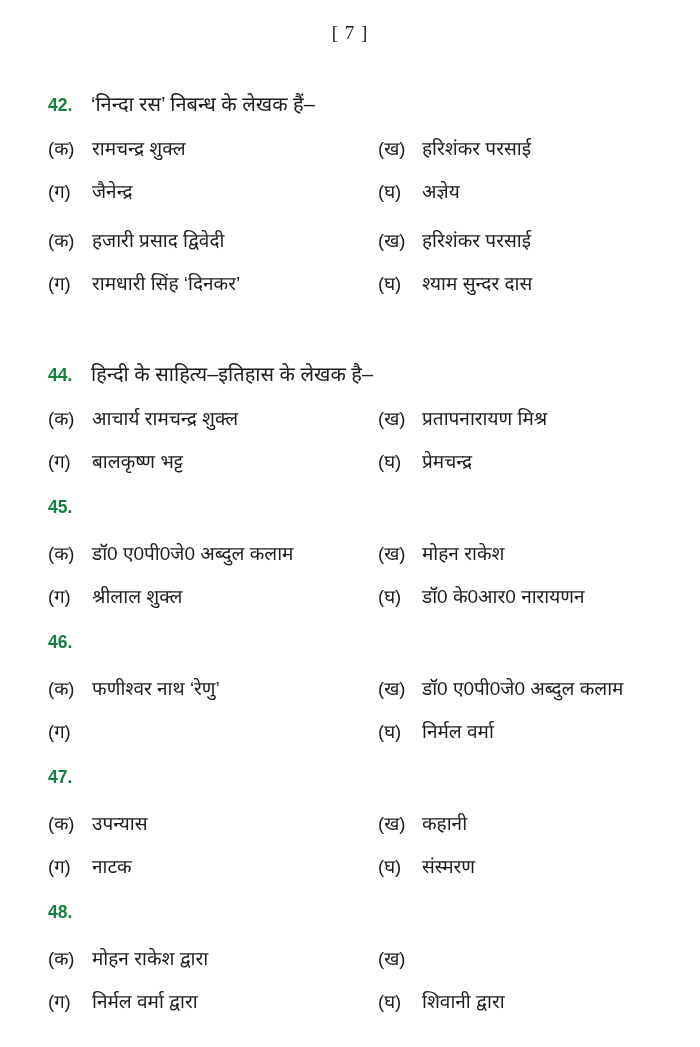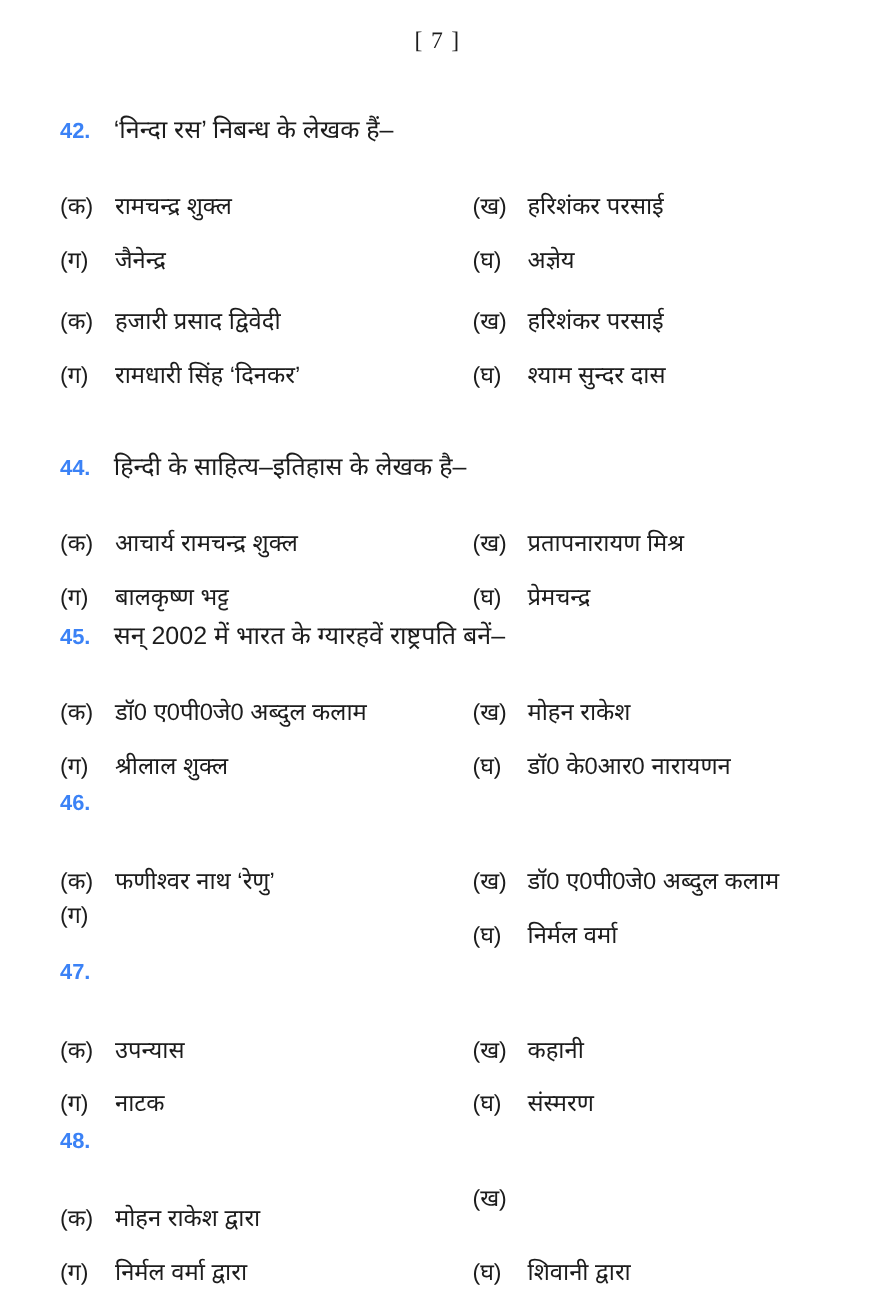--- a/index.html
+++ b/index.html
@@ -50,21 +50,21 @@
     display: flex;
     align-items: baseline;
     height: 43px;
   }
   .q-number {
     width: 43px;
     padding-left: 48px;
     box-sizing: content-box;
     font-size: 17.5px;
     font-weight: bold;
-    color: #3b82f6;
+    color: #15803d;
     flex: none;
     font-family: "Liberation Sans", "DejaVu Sans", sans-serif;
   }
   .q-text {
     font-size: 20px;
     color: #1c1c1c;
     line-height: 1.25;
     white-space: nowrap;
     font-family: "Liberation Sans", "DejaVu Sans", sans-serif;
   }
@@ -85,21 +85,20 @@
   .opt-label {
     font-size: 18.5px;
     width: 44px;
     flex: none;
     color: #1c1c1c;
   }
   .opt-text {
     font-size: 19px;
     color: #1c1c1c;
     white-space: nowrap;
-    margin-top: 16px;
   }
 
   
   .opt-row { position: relative; }
   .opt-b {
     position: absolute;
     left: 378px;
     top: 0;
     padding-left: 0;
     margin-left: 0;
@@ -190,21 +189,20 @@
         <div class="opt opt-b">
           <span class="opt-label">(घ)</span>
           <span class="opt-text">प्रेमचन्द्र</span>
         </div>
       </div>
     </div>
 
     <div class="question-block">
       <div class="q-head">
         <span class="q-number">45.</span>
-        <span class="q-text">सन् 2002 में भारत के ग्यारहवें राष्ट्रपति बनें–</span>
       </div>
       <div class="opt-row">
         <div class="opt opt-a">
           <span class="opt-label">(क)</span>
           <span class="opt-text">डॉ0 ए0पी0जे0 अब्दुल कलाम</span>
         </div>
         <div class="opt opt-b">
           <span class="opt-label">(ख)</span>
           <span class="opt-text">मोहन राकेश</span>
         </div>

